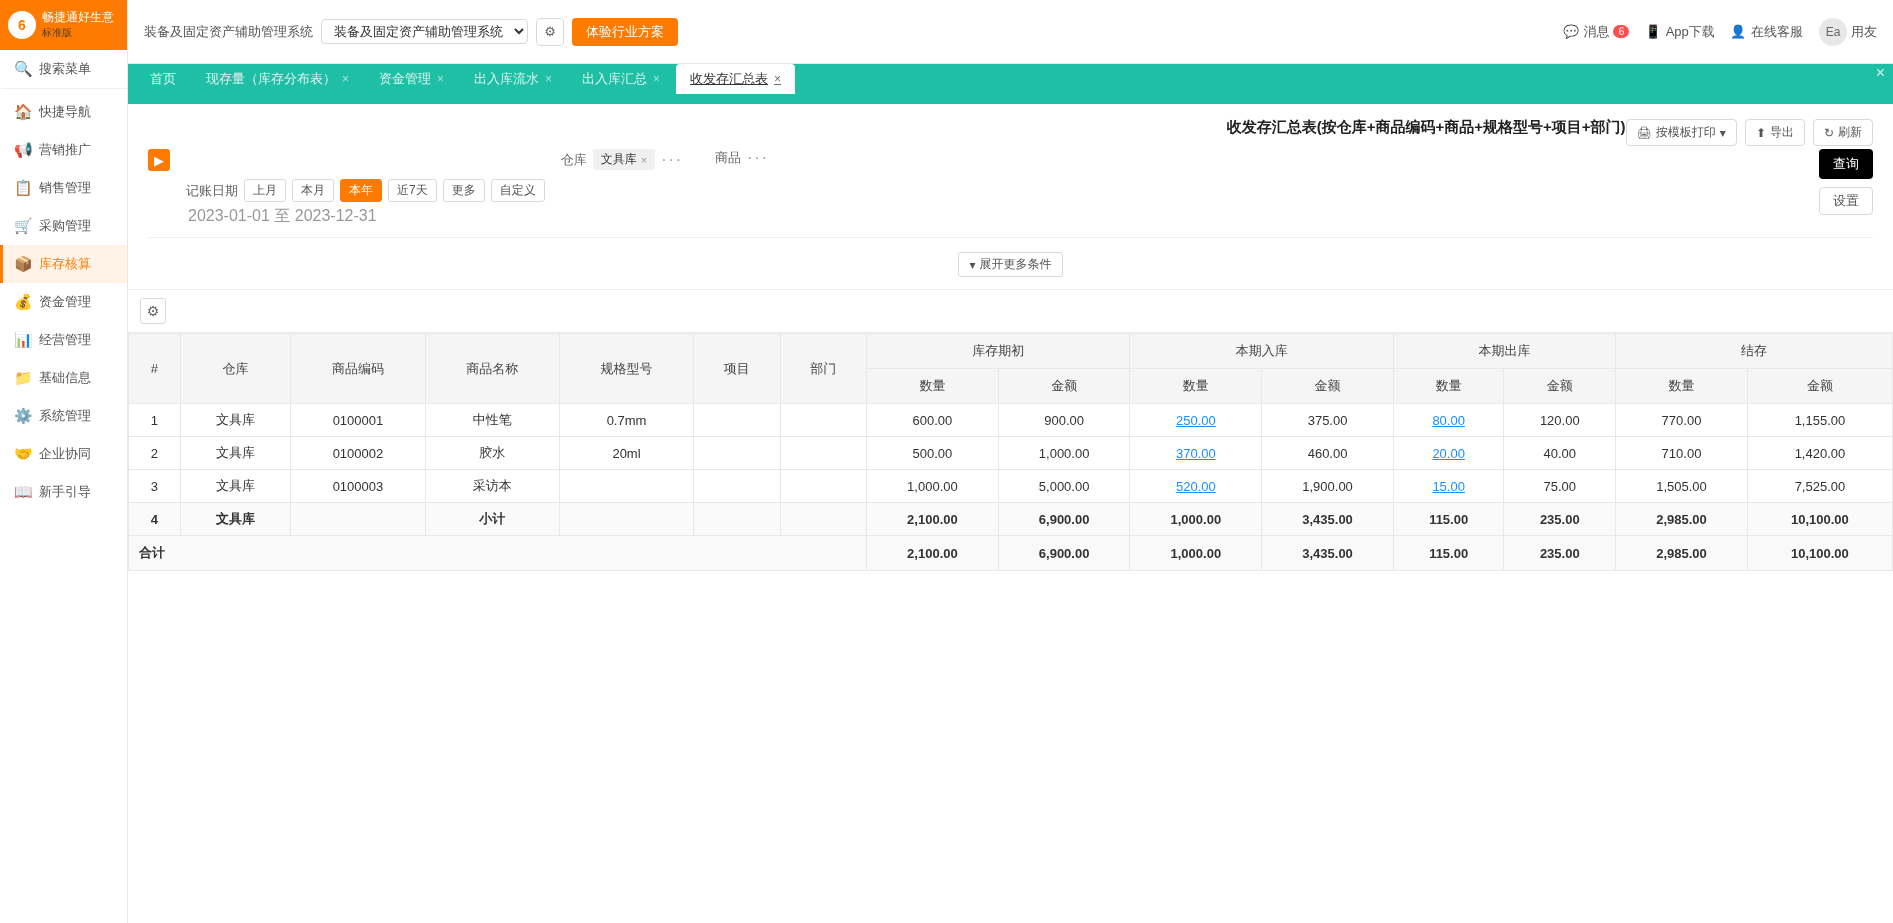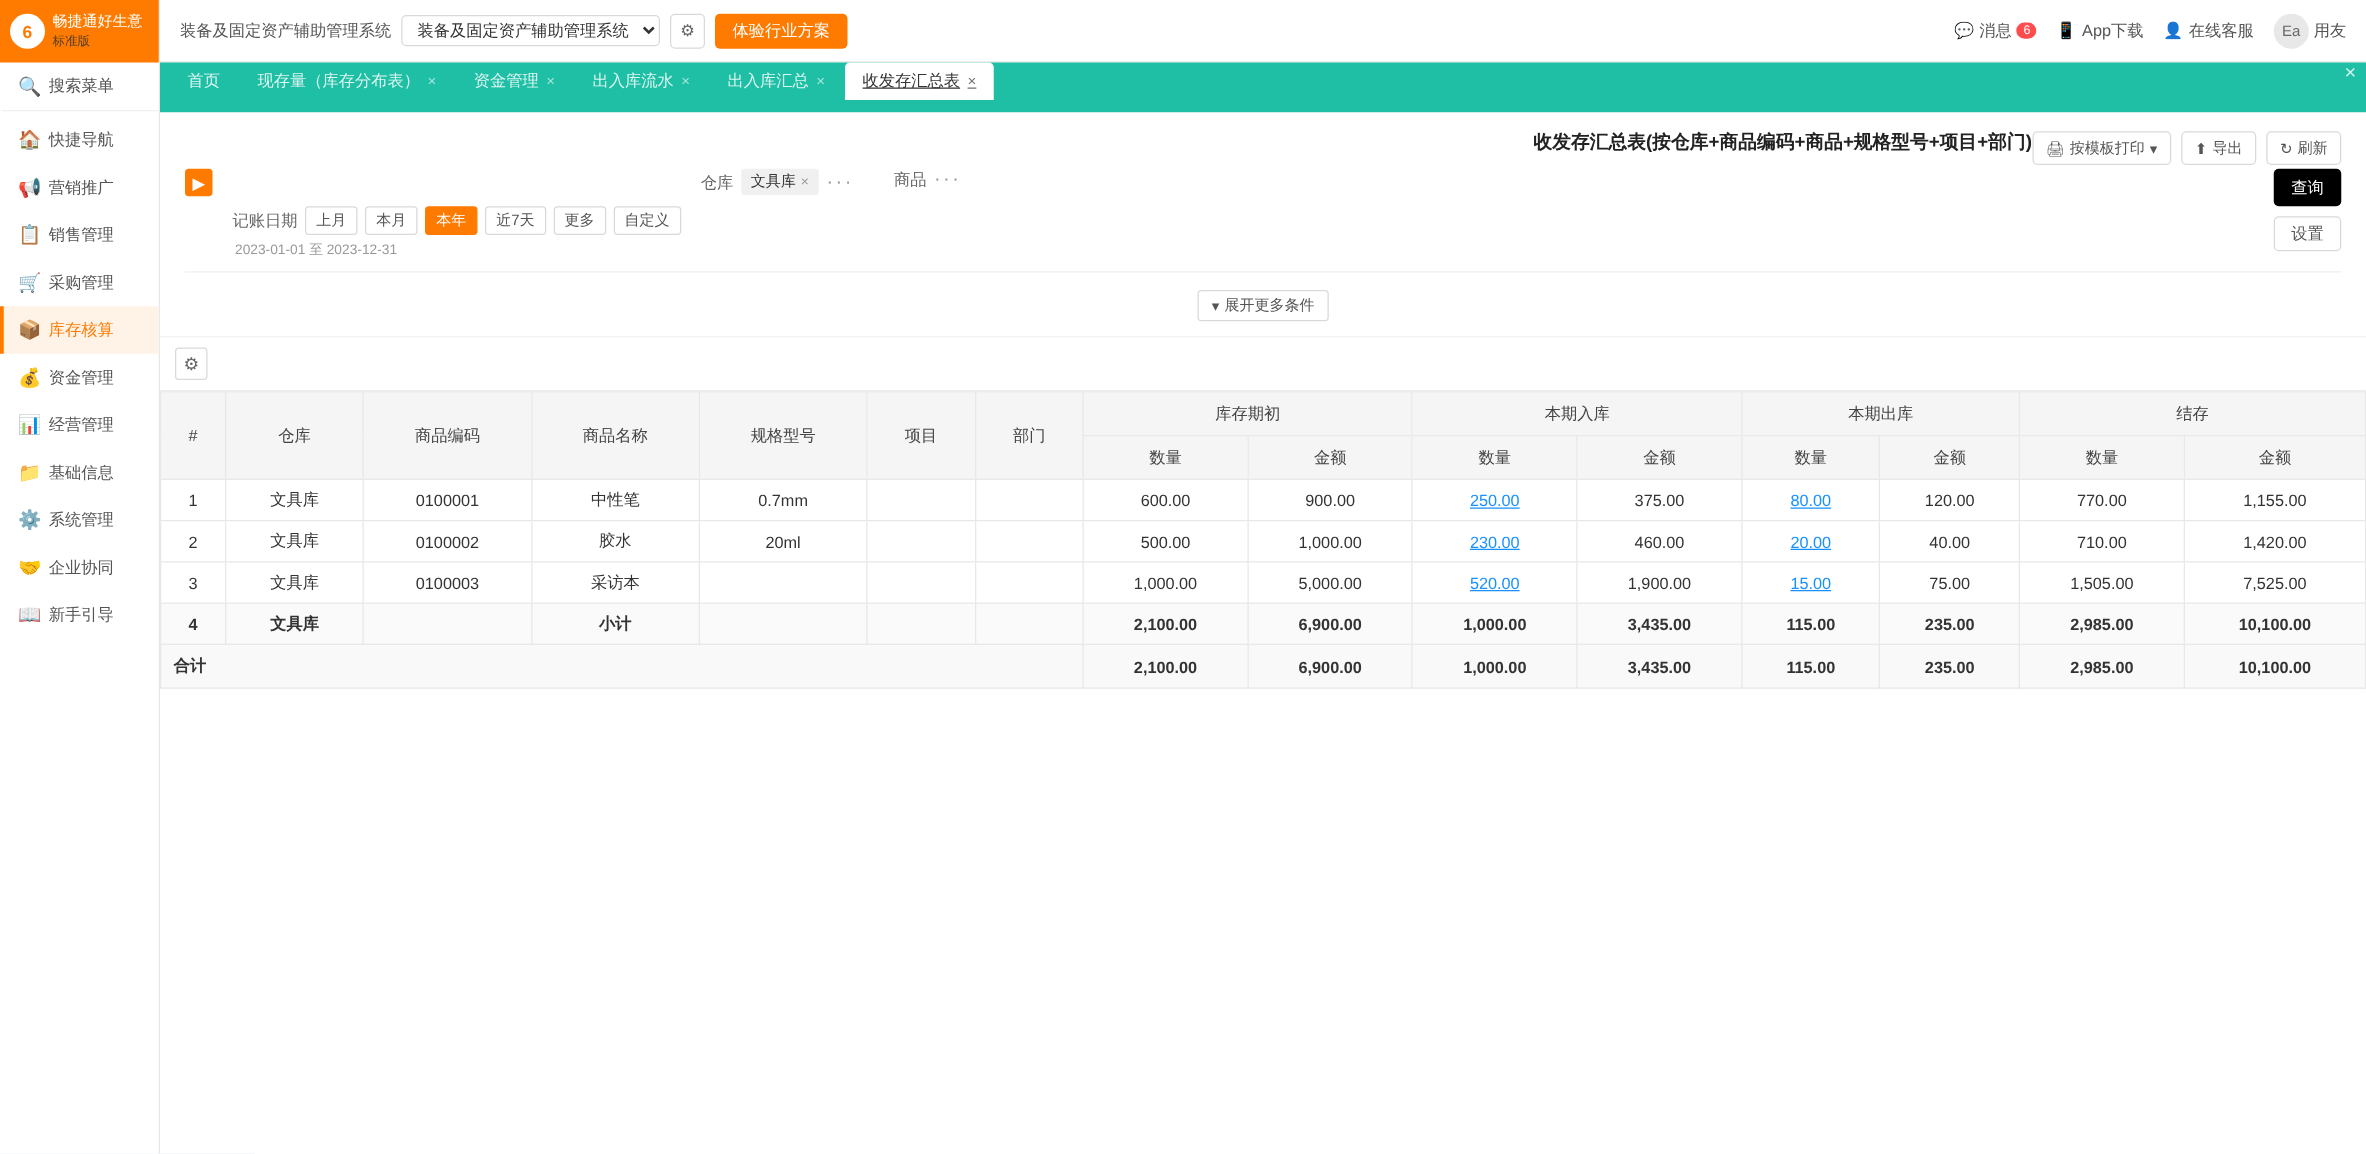--- a/index.html
+++ b/index.html
@@ -12,21 +12,21 @@
     .sidebar-logo-text { color: #fff; font-size: 12px; line-height: 1.3; }
     .sidebar-logo-sub { font-size: 10px; opacity: 0.85; }
     .sidebar-search { padding: 8px; border-bottom: 1px solid #f0f0f0; display: flex; align-items: center; gap: 4px; cursor: pointer; color: #666; font-size: 12px; }
     .sidebar-nav { flex: 1; overflow-y: auto; padding: 4px 0; }
     .nav-item { display: flex; align-items: center; gap: 6px; padding: 10px 12px; cursor: pointer; color: #555; font-size: 13px; border-left: 3px solid transparent; }
     .nav-item.active { background: #fff3e8; color: #ff7b00; border-left-color: #ff7b00; font-weight: 500; }
     .nav-icon { width: 18px; height: 18px; display: flex; align-items: center; justify-content: center; font-size: 15px; }
 
     
     .main { flex: 1; display: flex; flex-direction: column; overflow: hidden; }
-    .topbar { height: 50px; background: #fff; display: flex; align-items: center; padding: 0 16px; border-bottom: 1px solid #e8e8e8; justify-content: space-between; flex-shrink: 0; }
+    .topbar { height: 64px; background: #fff; display: flex; align-items: center; padding: 0 16px; border-bottom: 1px solid #e8e8e8; justify-content: space-between; flex-shrink: 0; }
     .topbar-left { display: flex; align-items: center; gap: 8px; }
     .topbar-select { border: 1px solid #d9d9d9; border-radius: 4px; padding: 3px 8px; font-size: 13px; color: #333; background: #fff; cursor: pointer; }
     .topbar-gear { width: 28px; height: 28px; display: flex; align-items: center; justify-content: center; border: 1px solid #d9d9d9; border-radius: 4px; cursor: pointer; color: #666; }
     .topbar-btn { background: #ff7b00; color: #fff; border: none; border-radius: 4px; padding: 5px 14px; font-size: 13px; cursor: pointer; }
     .topbar-right { display: flex; align-items: center; gap: 16px; color: #555; font-size: 13px; }
     .topbar-right-item { display: flex; align-items: center; gap: 4px; cursor: pointer; }
     .badge { background: #ff4d4f; color: #fff; border-radius: 10px; font-size: 10px; padding: 1px 5px; min-width: 16px; text-align: center; }
     .avatar { width: 28px; height: 28px; background: #e8e8e8; border-radius: 50%; display: flex; align-items: center; justify-content: center; font-size: 12px; color: #666; }
 
     
@@ -217,21 +217,21 @@
         <div style="display:flex;flex-direction:column;gap:4px;">
           <div style="display:flex;align-items:center;gap:6px;margin-top:32px;">
             <span style="color:#666;font-size:13px;white-space:nowrap;">记账日期</span>
             <button class="date-btn">上月</button>
             <button class="date-btn">本月</button>
             <button class="date-btn active">本年</button>
             <button class="date-btn">近7天</button>
             <button class="date-btn">更多</button>
             <button class="date-btn">自定义</button>
           </div>
-          <div style="font-size:11px;color:#999;padding-left:2px;">2023-01-01 至 2023-12-31</div>
+          <div style="font-size:16px;color:#999;padding-left:2px;">2023-01-01 至 2023-12-31</div>
         </div>
 
         <div style="display:flex;align-items:center;gap:6px;margin-top:2px;">
           <span style="color:#666;font-size:13px;white-space:nowrap;">仓库</span>
           <div class="filter-tag">
             <span>文具库</span>
             <span class="filter-tag-close">×</span>
           </div>
           <span class="filter-dots">···</span>
         </div>
@@ -307,21 +307,21 @@
             <tr>
               <td>2</td>
               <td>文具库</td>
               <td>0100002</td>
               <td>胶水</td>
               <td>20ml</td>
               <td></td>
               <td></td>
               <td>500.00</td>
               <td>1,000.00</td>
-              <td><span class="underline">230.00</span></td>
+              <td><span class="underline">370.00</span></td>
               <td>460.00</td>
               <td><span class="underline">20.00</span></td>
               <td>40.00</td>
               <td>710.00</td>
               <td>1,420.00</td>
             </tr>
             <tr>
               <td>3</td>
               <td>文具库</td>
               <td>0100003</td>

